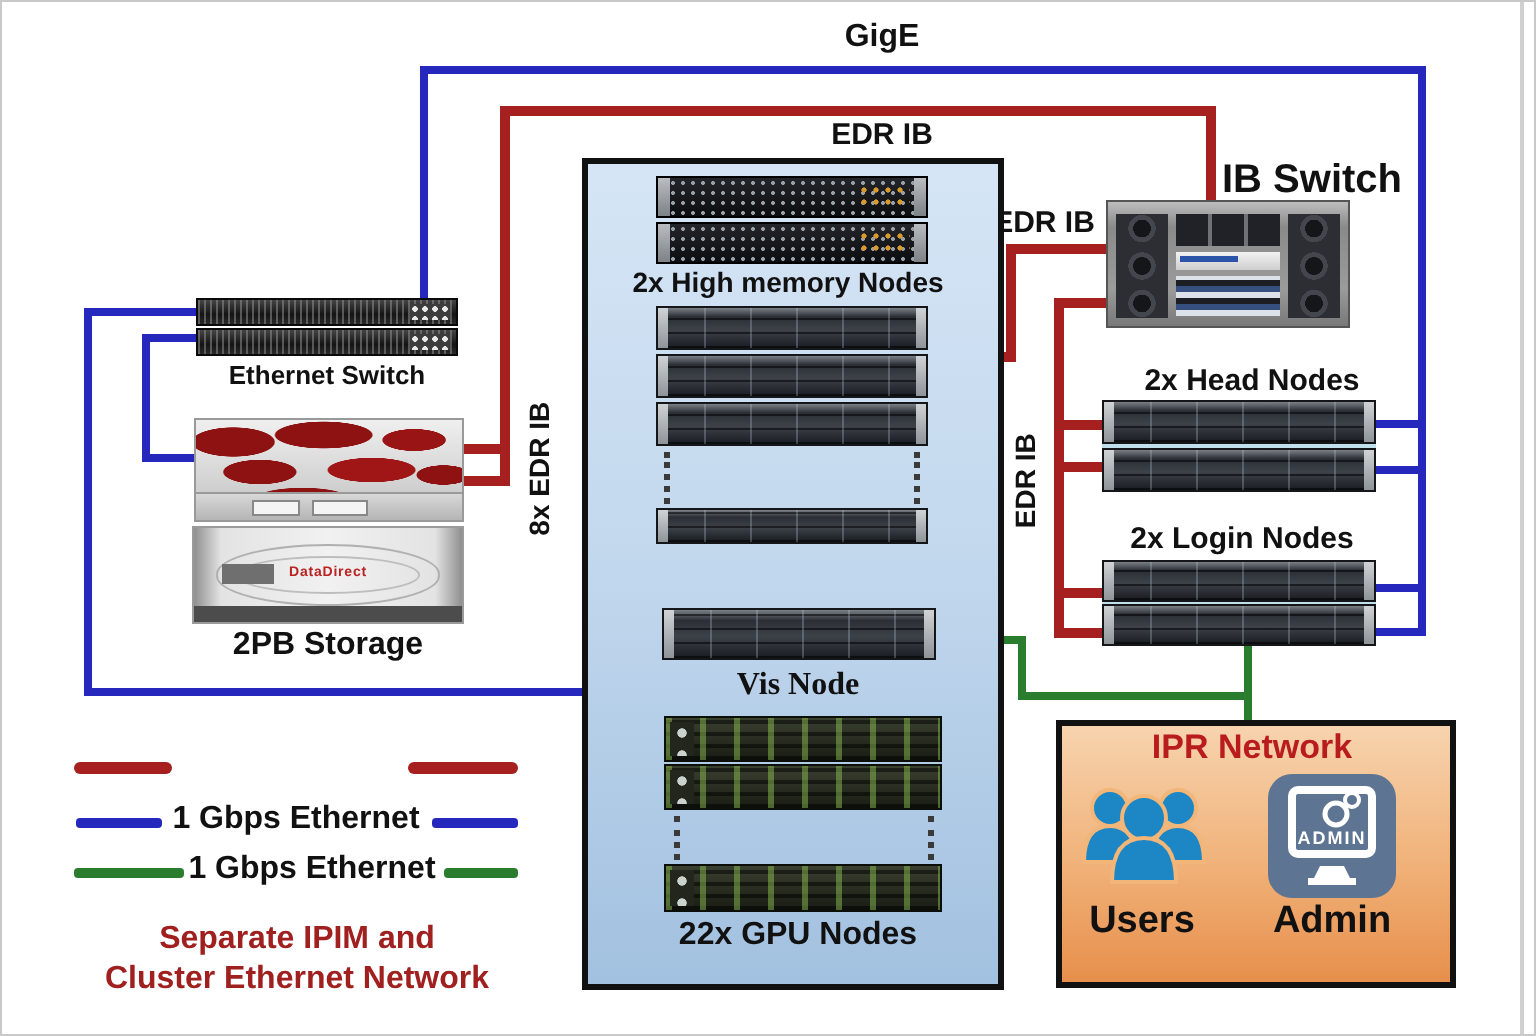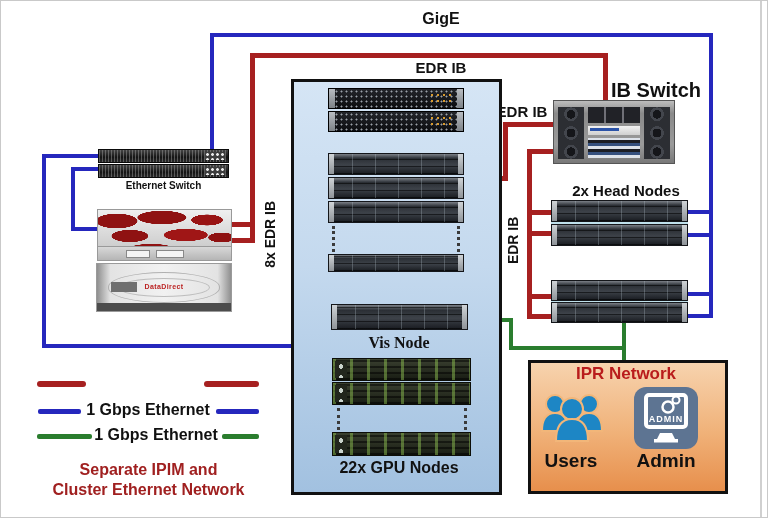--- a/index.html
+++ b/index.html
@@ -145,48 +145,50 @@
   <div class="lbl" style="left:488px;top:103px;width:66px;font-size:15px;">EDR IB</div>
   <div class="lbl rot" style="left:230px;top:226px;width:78px;font-size:14px;">8x EDR IB</div>
   <div class="lbl rot" style="left:479px;top:232px;width:66px;font-size:14px;">EDR IB</div>
 
   <div class="eswitch-row" style="left:97px;top:148px;width:131px;height:14px;">
       <span class="pblock"></span>
     </div>
   <div class="eswitch-row" style="left:97px;top:163px;width:131px;height:14px;">
       <span class="pblock"></span>
     </div>
-  <div class="lbl" style="left:92px;top:180px;width:141px;font-size:10px;">Ethernet Switch</div>
+  <div class="lbl" style="left:92px;top:180px;width:141px;font-size:13px;">Ethernet Switch</div>
 
   <div class="sfa" style="left:96px;top:208px;width:135px;height:52px;">
     <span class="strip">
         <i style="left:28px;width:22px;"></i>
         <i style="left:58px;width:26px;"></i>
       </span>
   </div>
   <div class="ddn" style="left:95px;top:262px;width:136px;height:49px;">
     <span class="arc"></span>
     <span class="arc2"></span>
     <span class="blk"></span>
     <span class="brand">DataDirect</span>
     <span class="bstrip"></span>
   </div>
+  <div class="lbl" style="left:93px;top:314px;width:140px;font-size:16px;">2PB Storage</div>
 
   <div id="cluster-box" style="left:290px;top:78px;width:205px;height:410px;"></div>
 
   <div class="himem" style="left:327px;top:87px;width:136px;height:21px;">
       <span class="amber"></span>
       <span class="ear l"></span>
       <span class="ear r"></span>
     </div>
   <div class="himem" style="left:327px;top:110px;width:136px;height:21px;">
       <span class="amber"></span>
       <span class="ear l"></span>
       <span class="ear r"></span>
     </div>
+  <div class="lbl" style="left:300px;top:133px;width:186px;font-size:14px;">2x High memory Nodes</div>
 
   <div class="server" style="left:327px;top:152px;width:136px;height:22px;"></div>
   <div class="server" style="left:327px;top:176px;width:136px;height:22px;"></div>
   <div class="server" style="left:327px;top:200px;width:136px;height:22px;"></div>
   <div class="dots" style="left:331px;top:225px;height:26px;"></div>
   <div class="dots" style="left:456px;top:225px;height:26px;"></div>
   <div class="server" style="left:327px;top:253px;width:136px;height:18px;"></div>
 
   <div class="server" style="left:330px;top:303px;width:137px;height:26px;"></div>
   <div class="lbl" style="left:310px;top:334px;width:176px;font-size:16px;font-family:Liberation Serif, serif;">Vis Node</div>
@@ -206,20 +208,21 @@
     <span class="band">
         <i></i>
       </span>
     <span class="leafs"></span>
   </div>
 
   <div class="lbl" style="left:560px;top:182px;width:130px;font-size:15px;">2x Head Nodes</div>
   <div class="server sep-teal" style="left:550px;top:199px;width:137px;height:22px;"></div>
   <div class="server" style="left:550px;top:223px;width:137px;height:22px;"></div>
 
+  <div class="lbl" style="left:555px;top:261px;width:130px;font-size:15px;">2x Login Nodes</div>
   <div class="server sep-teal" style="left:550px;top:279px;width:137px;height:21px;"></div>
   <div class="server" style="left:550px;top:301px;width:137px;height:21px;"></div>
 
   <div id="ipr-box" style="left:527px;top:359px;width:194px;height:128px;"></div>
   <div class="lbl" style="left:540px;top:364px;width:170px;font-size:17px;color:#b91c1c;">IPR Network</div>
 
   <svg class="abs" style="left:538px;top:386px;" width="66" height="62" viewBox="0 0 66 62">
     <g fill="#1d86c5" stroke="#f2b679" stroke-width="2">
       <circle cx="16" cy="17" r="9"></circle>
       <path d="M3 44 q0 -18 13 -18 q13 0 13 18 z"></path>

